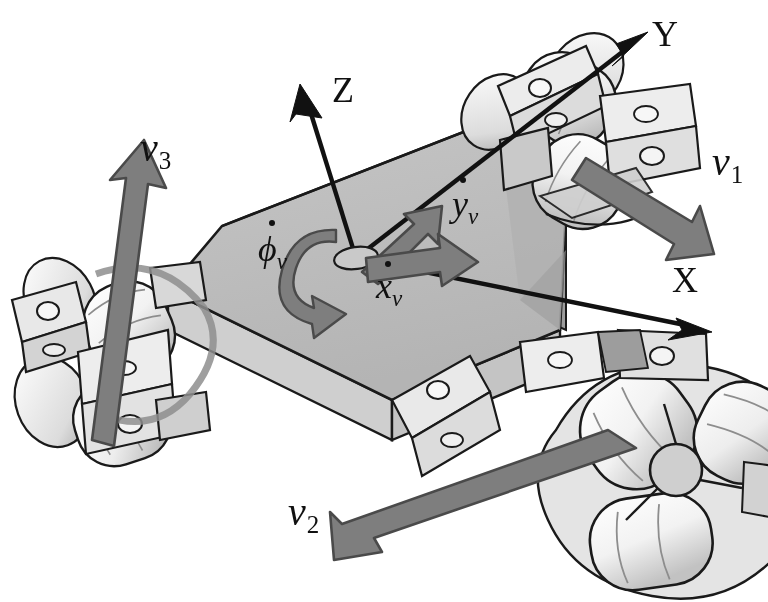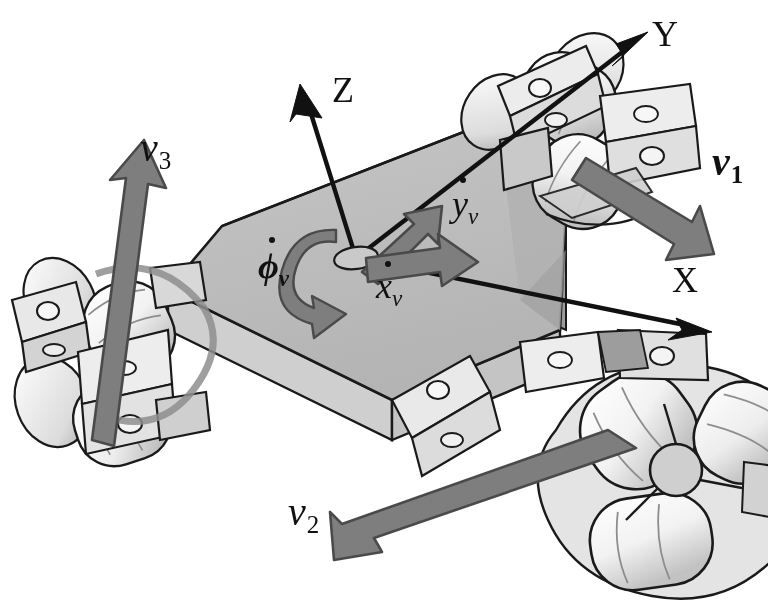--- a/index.html
+++ b/index.html
@@ -215,28 +215,28 @@
     </span>
   </div>
 
   <div class="lbl" style="left:376px;top:268px;">
     <span class="dotvar">
       <span class="odot" style="left:9px;top:-7px;"></span>
       <span>x</span><span class="sub">v</span>
     </span>
   </div>
 
-  <div class="lbl" style="left:258px;top:248px;font-weight:bold;">
+  <div class="lbl" style="left:258px;top:231px;">
     <span class="dotvar">
       <span class="odot" style="left:11px;top:-11px;"></span>
       <span>ϕ</span><span class="sub">v</span>
     </span>
   </div>
 
-  <div class="lbl vel-lbl" style="left:712px;top:142px;font-weight:bold;">
+  <div class="lbl vel-lbl" style="left:712px;top:142px;">
     <span>v</span><span class="sub">1</span>
   </div>
 
   <div class="lbl vel-lbl" style="left:288px;top:452px;margin-top:40px;">
     <span>v</span><span class="sub">2</span>
   </div>
 
   <div class="lbl vel-lbl" style="left:140px;top:128px;">
     <span>v</span><span class="sub">3</span>
   </div>

